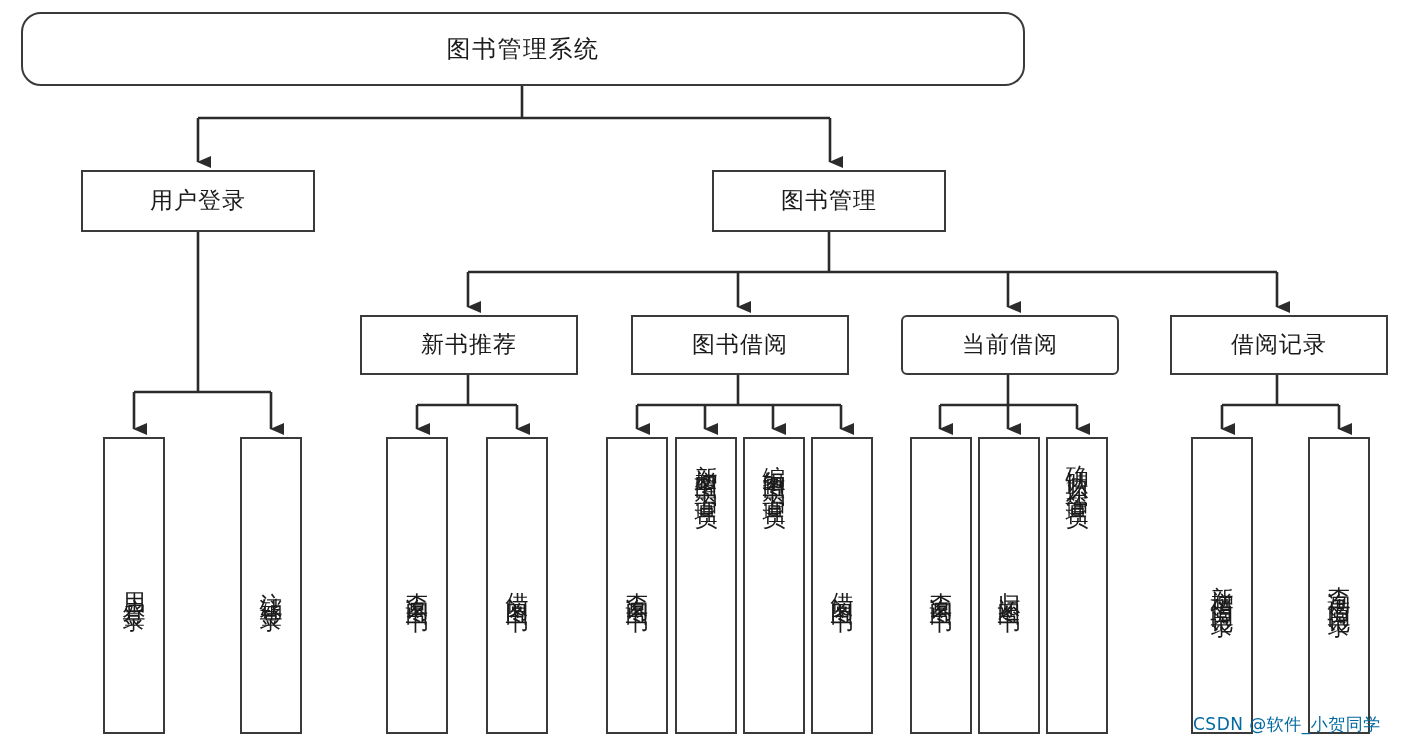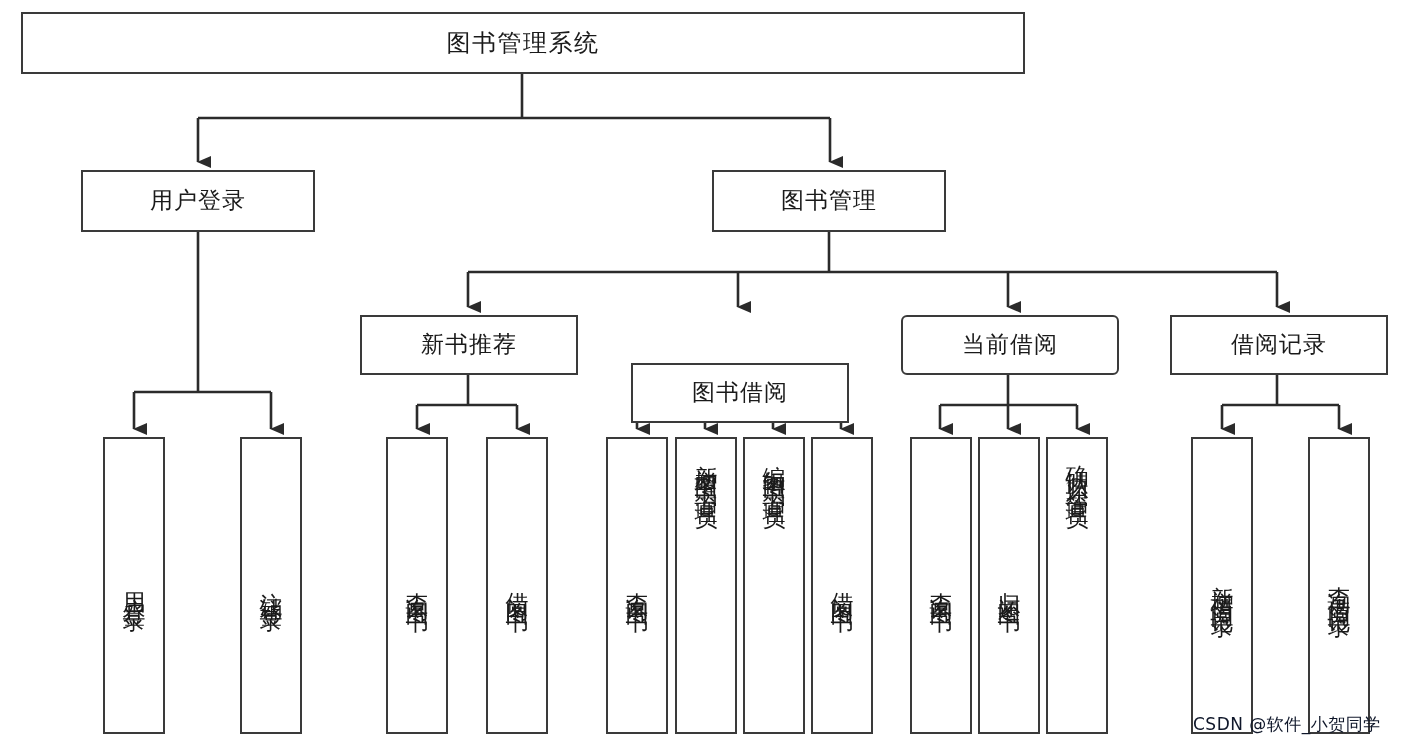--- a/index.html
+++ b/index.html
@@ -67,21 +67,21 @@
     align-items: flex-start;
   }
   .node-v.valign-top .node-label {
     margin-top: 8px;
   }
   #watermark {
     position: absolute;
     left: 1193px;
     top: 713px;
     font-size: 17px;
-    color: #0f172a;
+    color: #0369a1;
     letter-spacing: 0.5px;
     white-space: nowrap;
     pointer-events: none;
   }
 </style>
 </head>
 <body>
 
 <div id="diagram-root">
 
@@ -129,35 +129,35 @@
       <path d="M 1008 405 L 1008 429" marker-end="url(#arrow)"></path>
       <path d="M 1077 405 L 1077 429" marker-end="url(#arrow)"></path>
 
       <path d="M 1277 375 L 1277 405"></path>
       <path d="M 1222 405 L 1339 405"></path>
       <path d="M 1222 405 L 1222 429" marker-end="url(#arrow)"></path>
       <path d="M 1339 405 L 1339 429" marker-end="url(#arrow)"></path>
     </g>
   </svg>
 
-  <div class="node node-h node-root" style="left:21px; top:12px; width:1004px; height:62px;">
+  <div class="node node-h node-root" style="left:21px; top:12px; width:1004px; height:74px;border-radius:20px;">
     <span class="node-label">图书管理系统</span>
   </div>
 
   <div class="node node-h" style="left:81px; top:170px; width:234px; height:62px;">
     <span class="node-label">用户登录</span>
   </div>
   <div class="node node-h" style="left:360px; top:315px; width:218px; height:60px;">
     <span class="node-label">新书推荐</span>
   </div>
 
   <div class="node node-h" style="left:712px; top:170px; width:234px; height:62px;">
     <span class="node-label">图书管理</span>
   </div>
-  <div class="node node-h" style="left:631px; top:315px; width:218px; height:60px;margin-top:48px;">
+  <div class="node node-h" style="left:631px; top:315px; width:218px; height:60px;">
     <span class="node-label">图书借阅</span>
   </div>
   <div class="node node-h" style="left:901px; top:315px; width:218px; height:60px;border-radius:6px;">
     <span class="node-label">当前借阅</span>
   </div>
   <div class="node node-h" style="left:1170px; top:315px; width:218px; height:60px;">
     <span class="node-label">借阅记录</span>
   </div>
 
   <div class="node node-v valign-mid" style="left:103px; top:437px; width:62px; height:297px;">

